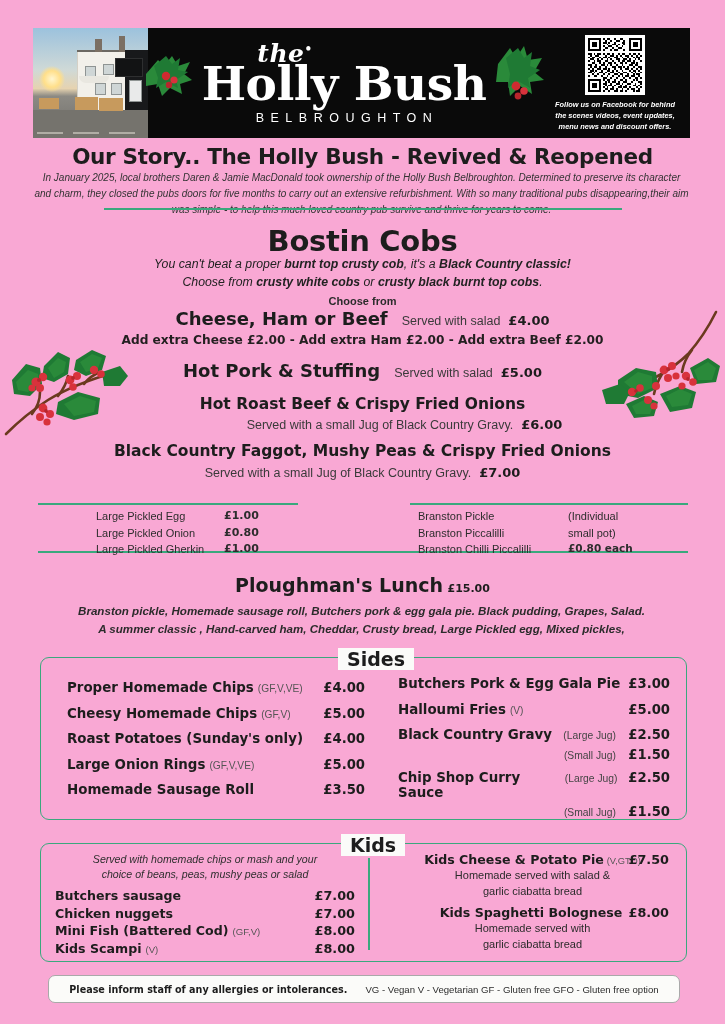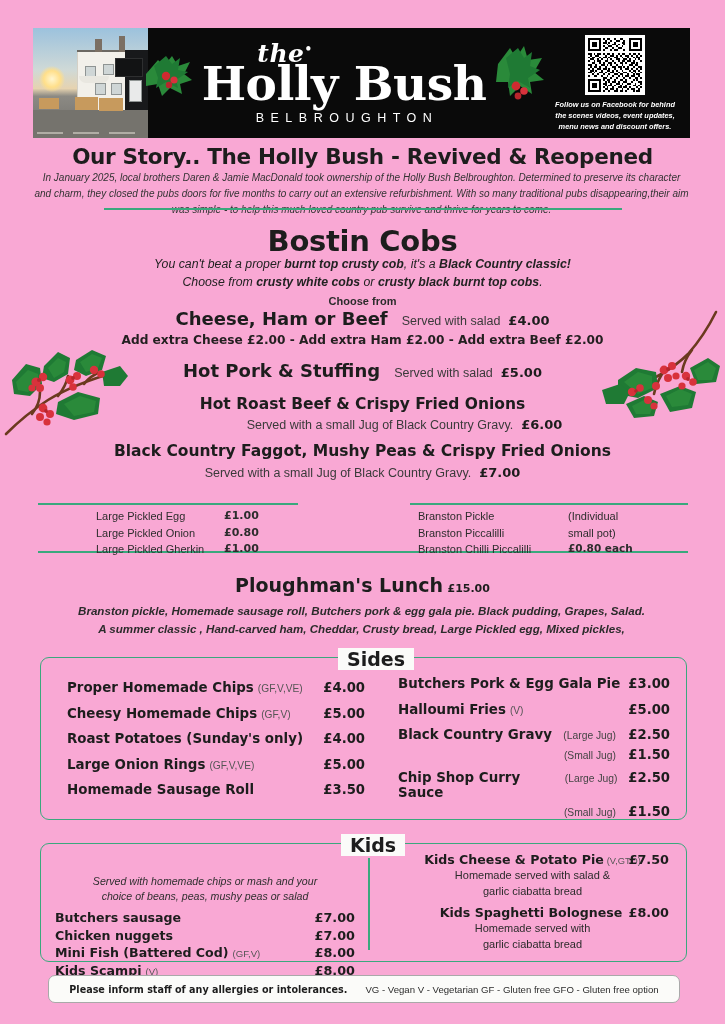--- a/index.html
+++ b/index.html
@@ -176,21 +176,21 @@
   .sides-r{position:absolute;left:398px;top:676px;width:272px;}
   .s-row{display:flex;align-items:baseline;margin-bottom:10.5px;}
   .s-name{font-family:"DejaVu Sans", sans-serif;font-weight:700;font-size:13.4px;color:#1d1d1d;}
   .s-tag{font-size:10.2px;color:#555;margin-left:4px;font-family:"Liberation Sans",sans-serif;font-weight:400;}
   .s-price{margin-left:auto;font-family:"DejaVu Sans", sans-serif;font-weight:700;font-size:13.2px;color:#1d1d1d;}
   .s-jug{font-size:10.3px;color:#444;margin-left:auto;padding-right:7px;white-space:nowrap;}
   .s-price-j{font-family:"DejaVu Sans", sans-serif;font-weight:700;font-size:13.2px;color:#1d1d1d;width:47px;text-align:right;}
   .s-row2{display:flex;align-items:baseline;margin-top:-6px;margin-bottom:8px;}
 
   
-  .kids-l{position:absolute;left:55px;top:874px;width:300px;}
+  .kids-l{position:absolute;left:55px;top:852px;width:300px;}
   .kids-note{font-size:10.6px;font-style:italic;text-align:center;line-height:1.42;color:#2e2e2e;margin-bottom:6px;}
   .k-row{display:flex;align-items:baseline;margin-bottom:2.5px;}
   .k-name{font-family:"DejaVu Sans", sans-serif;font-weight:700;font-size:12.6px;color:#1d1d1d;}
   .k-tag{font-size:9.6px;color:#555;margin-left:4px;font-weight:400;font-family:"Liberation Sans",sans-serif;}
   .k-price{margin-left:auto;font-family:"DejaVu Sans", sans-serif;font-weight:700;font-size:12.8px;color:#1d1d1d;}
   .kids-r{position:absolute;left:390px;top:852px;width:285px;text-align:center;}
   .kr-head{display:flex;align-items:baseline;justify-content:center;}
   .kr-name{font-family:"DejaVu Sans", sans-serif;font-weight:700;font-size:12.6px;color:#1d1d1d;}
   .kr-tag{font-size:9.3px;color:#555;margin-left:3px;font-weight:400;font-family:"Liberation Sans",sans-serif;}
   .kr-price{font-family:"DejaVu Sans", sans-serif;font-weight:700;font-size:12.8px;color:#1d1d1d;

